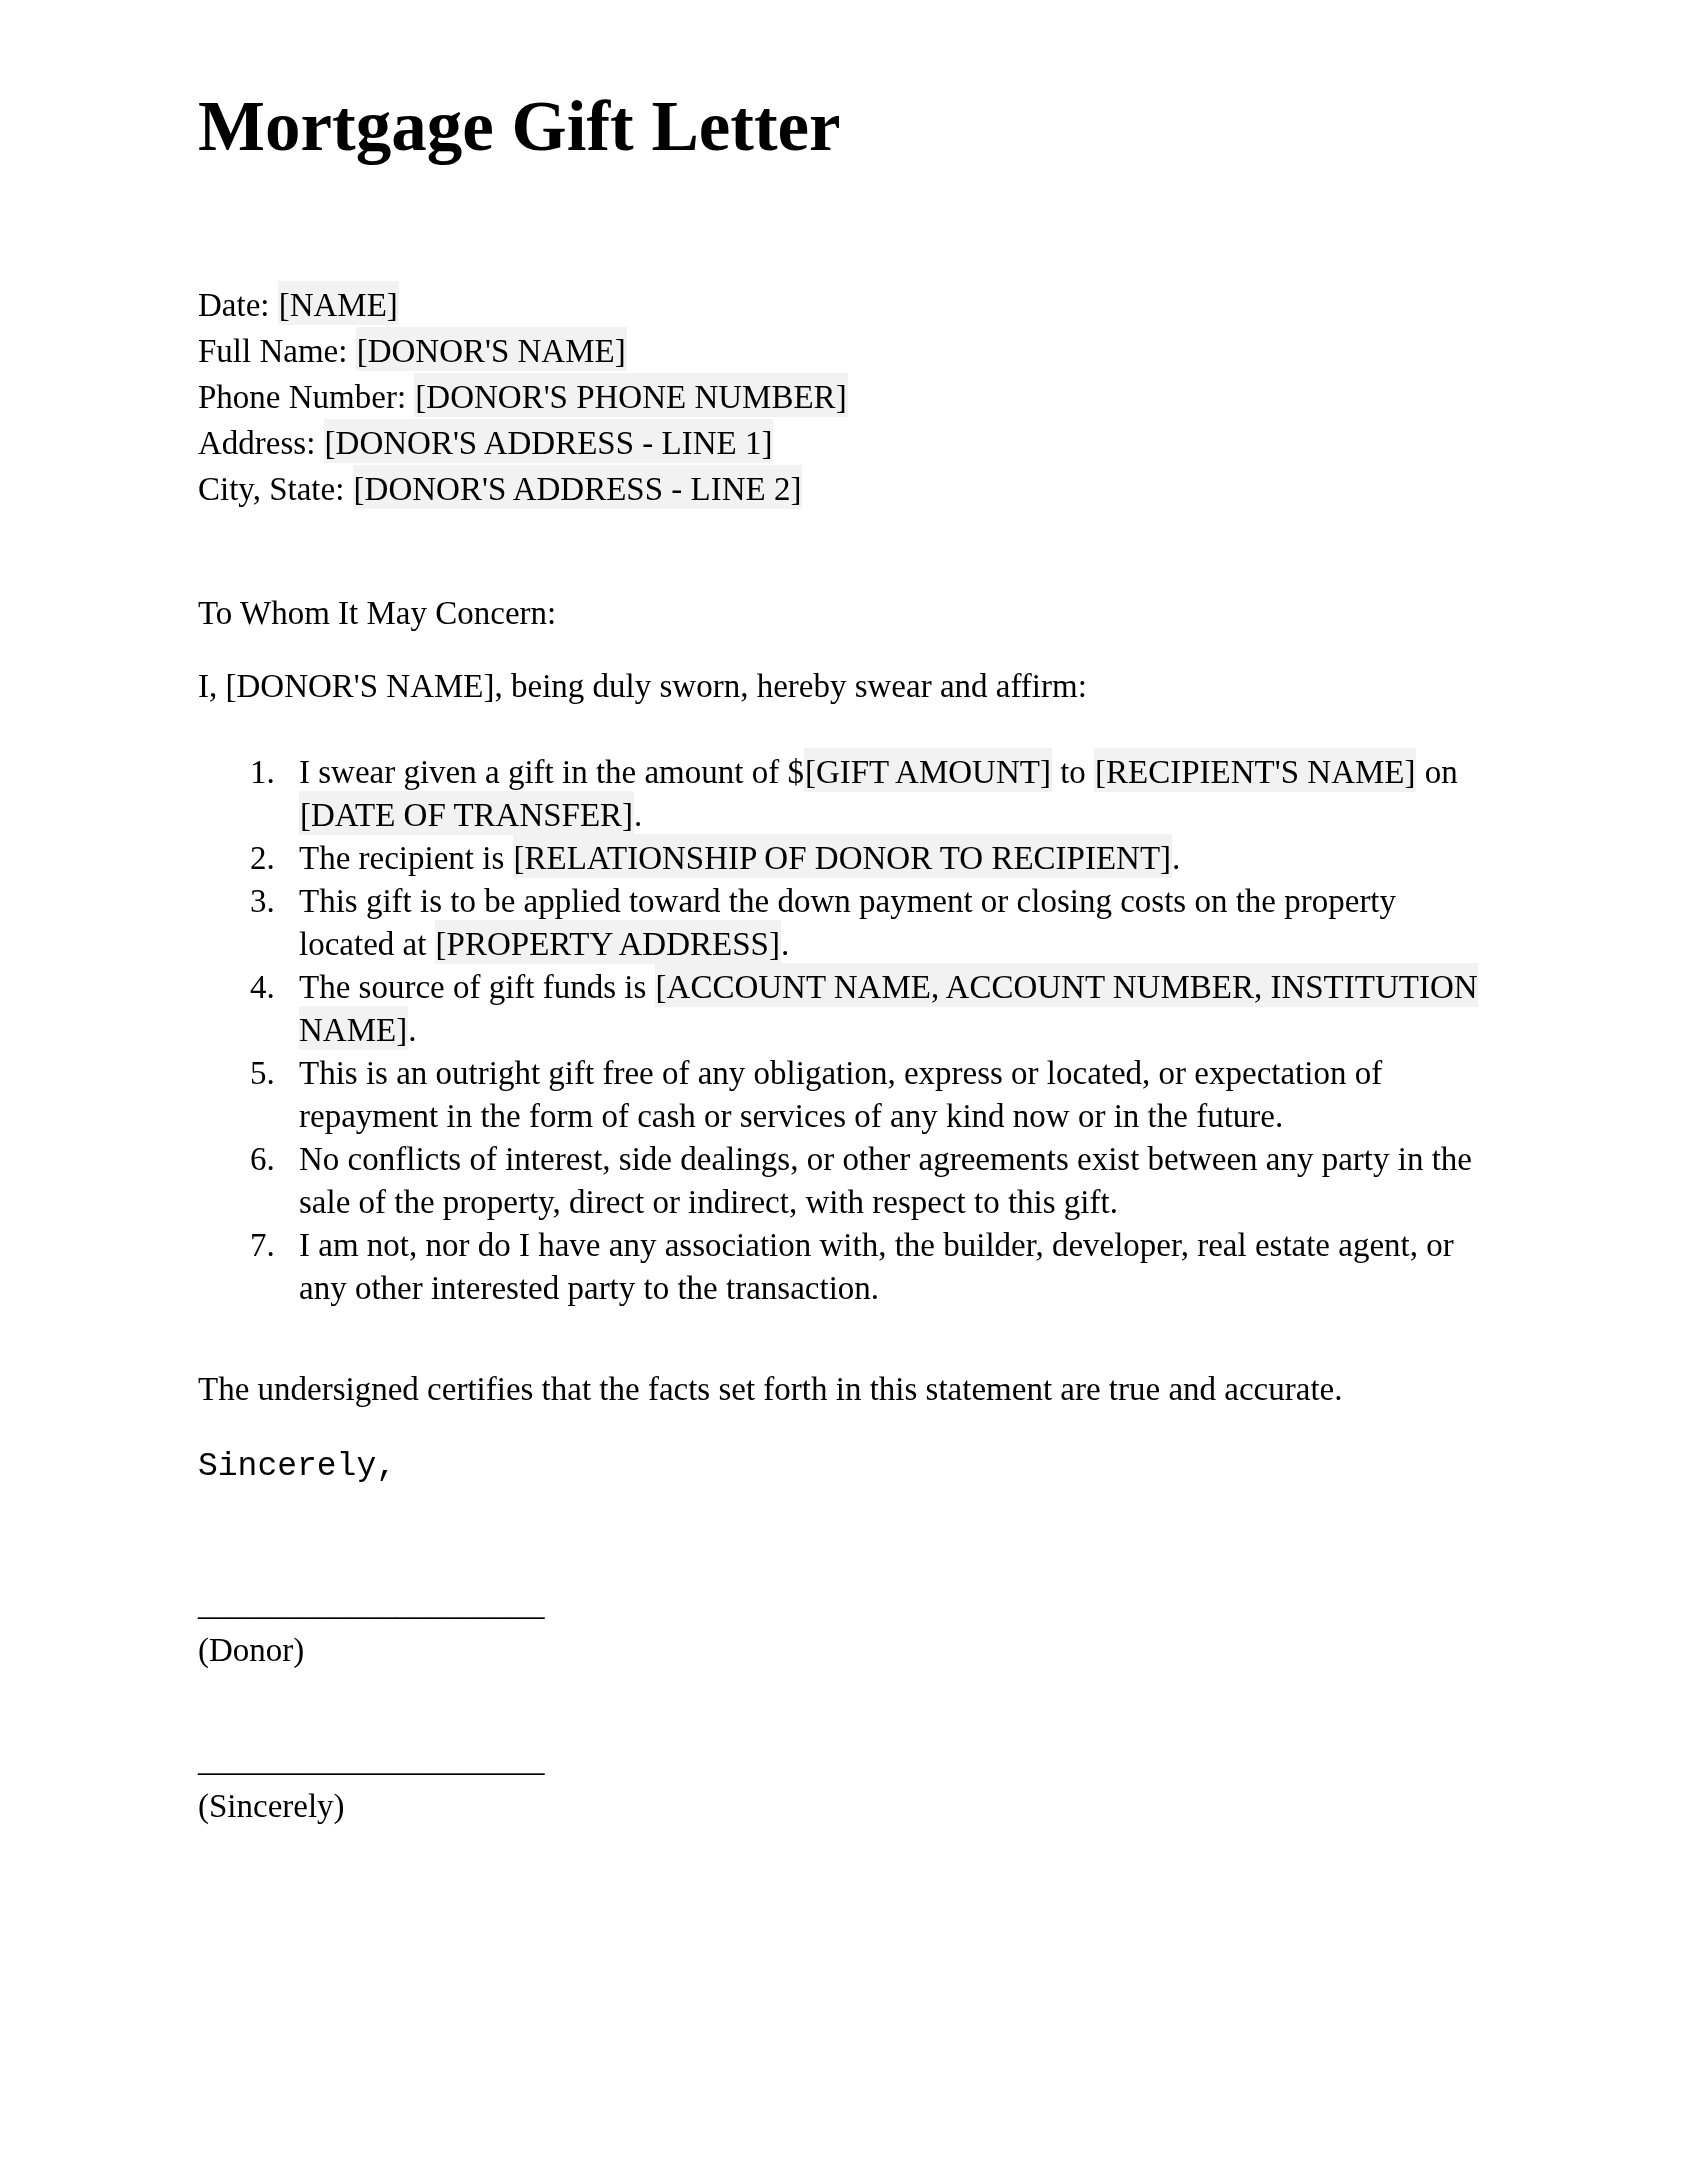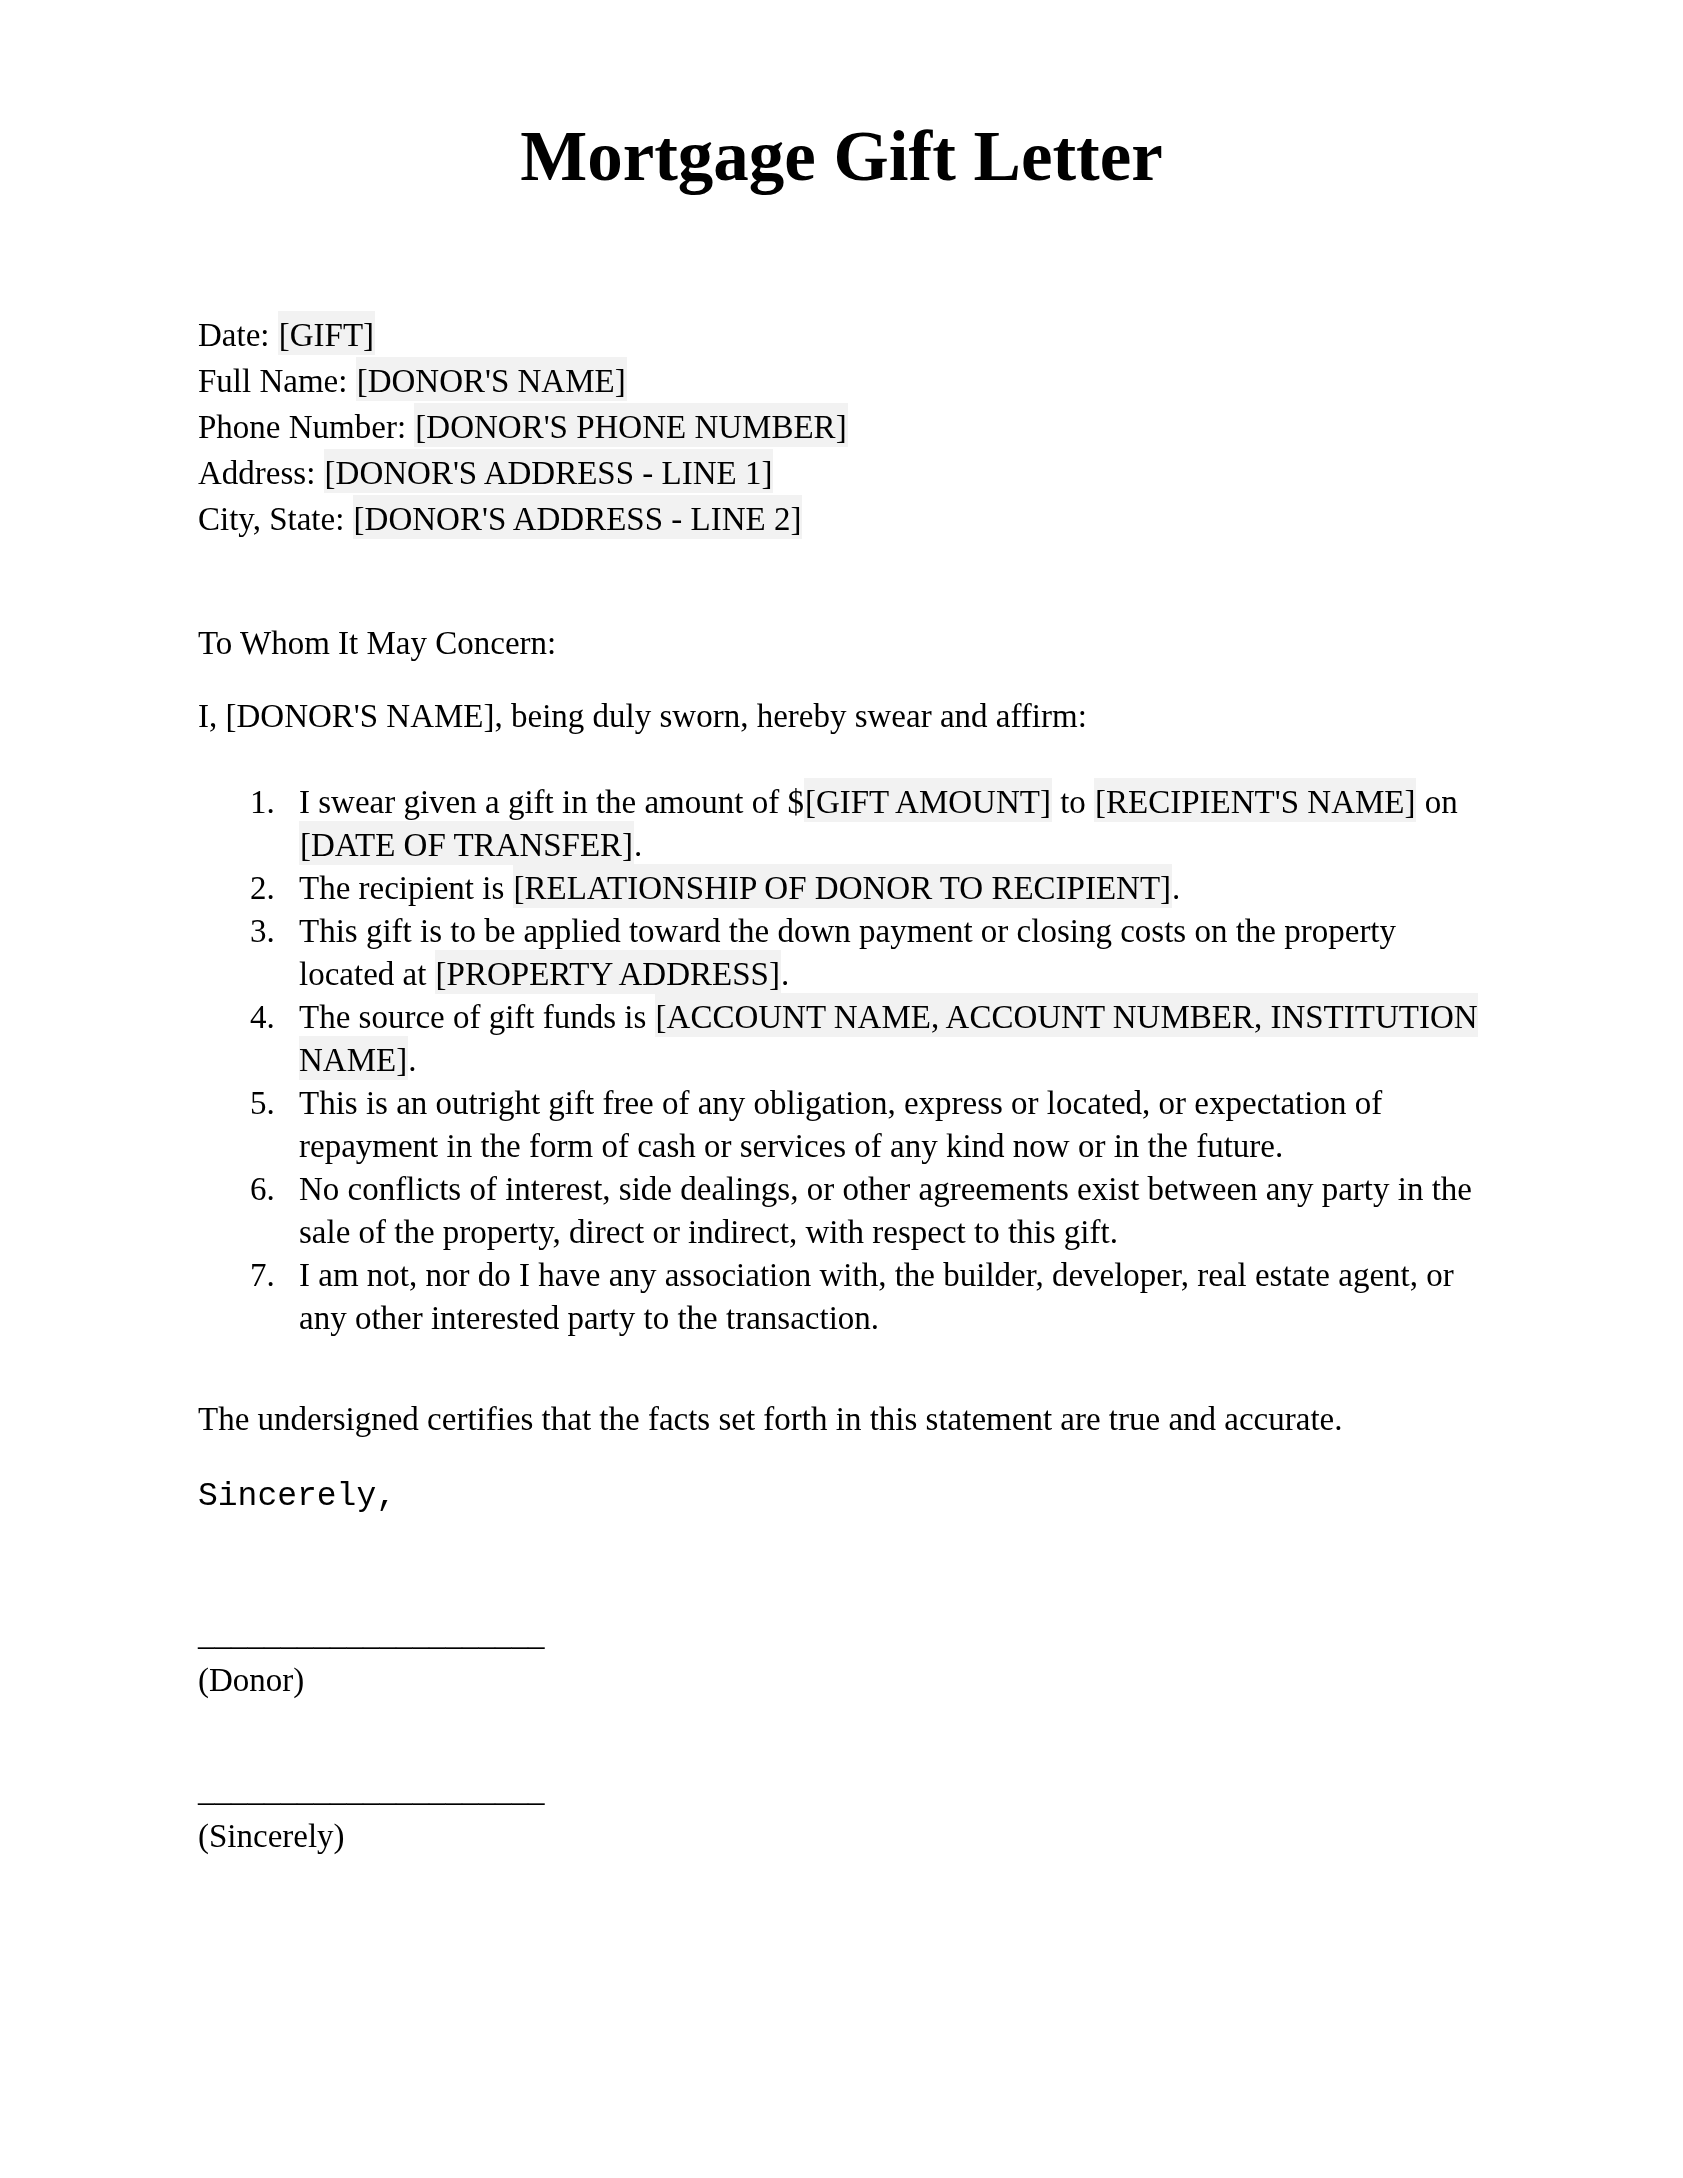--- a/index.html
+++ b/index.html
@@ -13,25 +13,24 @@
     height: 2178px;
     box-sizing: border-box;
     padding: 0 198px;
     overflow: hidden;
     background: #ffffff;
     color: #000000;
     font-family: "Liberation Serif", "DejaVu Serif", serif;
     font-size: 33px;
   }
   .doc-title {
-    margin: 112px 0 0 0;
+    margin: 82px 0 0 0;
     font-size: 71px;
     line-height: 89px;
     font-weight: bold;
-    text-align: center;
     letter-spacing: 0;
   }
   .header-block {
     margin-top: 111px;
     line-height: 46px;
   }
   .salutation { margin: 78px 0 0 0; line-height: 46px; }
   .affirmation { margin: 27px 0 0 0; line-height: 46px; }
   ol.statements {
     list-style: none;
@@ -61,21 +60,21 @@
   }
 </style>
 </head>
 <body>
 
 <div class="page">
 
   <h1 class="doc-title">Mortgage Gift Letter</h1>
 
   <div class="header-block">
-    <div><span>Date: </span><span class="ph">[GIFT]</span></div>
+    <div><span>Date: </span><span class="ph">[NAME]</span></div>
     <div><span>Full Name: </span><span class="ph">[DONOR'S NAME]</span></div>
     <div><span>Phone Number: </span><span class="ph">[DONOR'S PHONE NUMBER]</span></div>
     <div><span>Address: </span><span class="ph">[DONOR'S ADDRESS - LINE 1]</span></div>
     <div><span>City, State: </span><span class="ph">[DONOR'S ADDRESS - LINE 2]</span></div>
   </div>
 
   <p class="salutation">To Whom It May Concern:</p>
 
   <p class="affirmation">I, [DONOR'S NAME], being duly sworn, hereby swear and affirm:</p>
 

